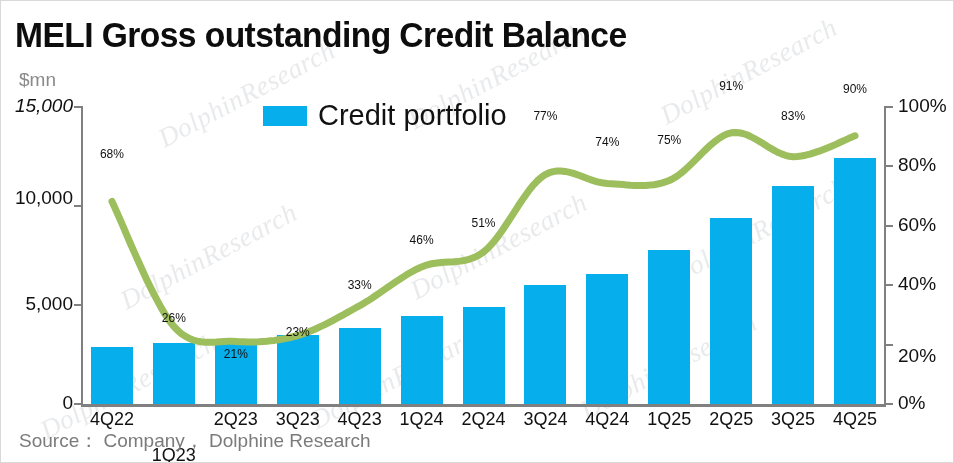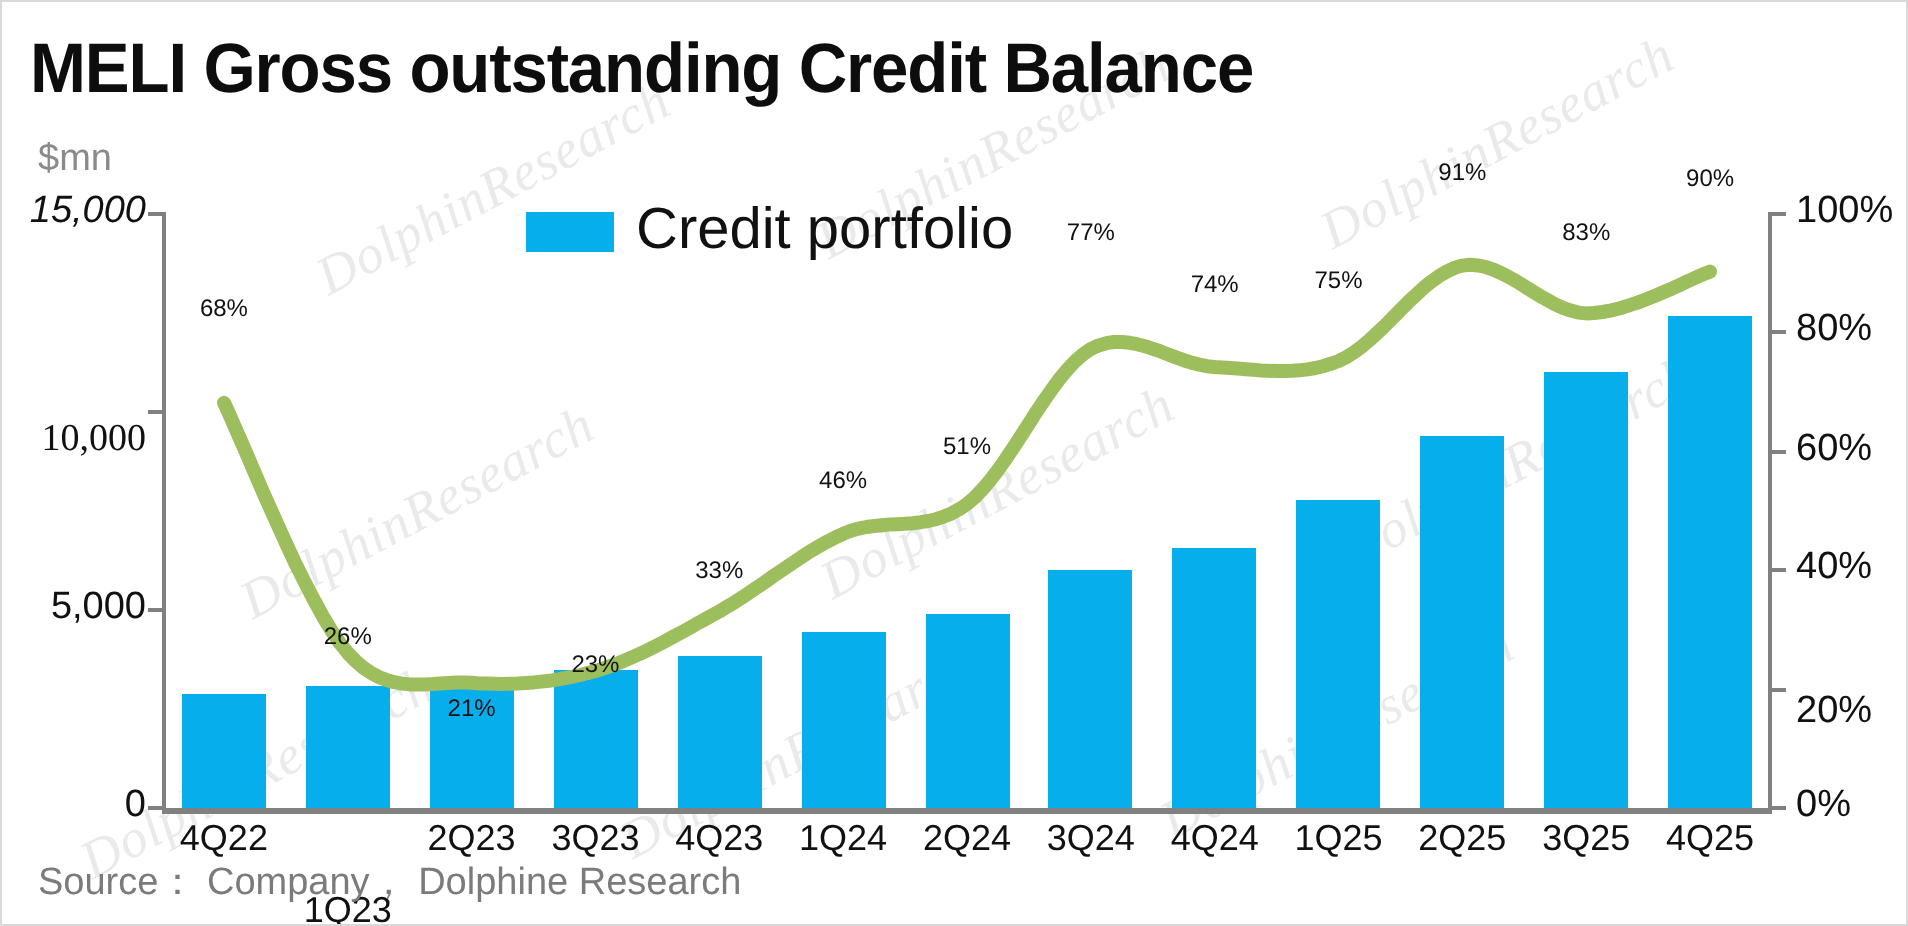--- a/index.html
+++ b/index.html
@@ -179,21 +179,21 @@
   <div class="wm" style="left:660px;top:215px;"><b>DolphinResearch</b></div>
   <div class="wm" style="left:30px;top:370px;"><b>DolphinResearch</b></div>
   <div class="wm" style="left:300px;top:360px;"><b>DolphinResearch</b></div>
   <div class="wm" style="left:570px;top:350px;"><b>DolphinResearch</b></div>
 
   <div class="title">MELI Gross outstanding Credit Balance</div>
 
   <div class="unit">$mn</div>
 
   <div class="ylab-left" style="top:94px;font-style:italic;">15,000</div>
-  <div class="ylab-left" style="top:208px;font-family:Liberation Serif, serif;">10,000</div>
+  <div class="ylab-left" style="top:186px;">10,000</div>
   <div class="ylab-left" style="top:292px;">5,000</div>
   <div class="ylab-left" style="top:391px;">0</div>
 
   <div class="ylab-right" style="top:94px;">100%</div>
   <div class="ylab-right" style="top:153px;">80%</div>
   <div class="ylab-right" style="top:213px;">60%</div>
   <div class="ylab-right" style="top:272px;">40%</div>
   <div class="ylab-right" style="top:344px;">20%</div>
   <div class="ylab-right" style="top:391px;">0%</div>
 

